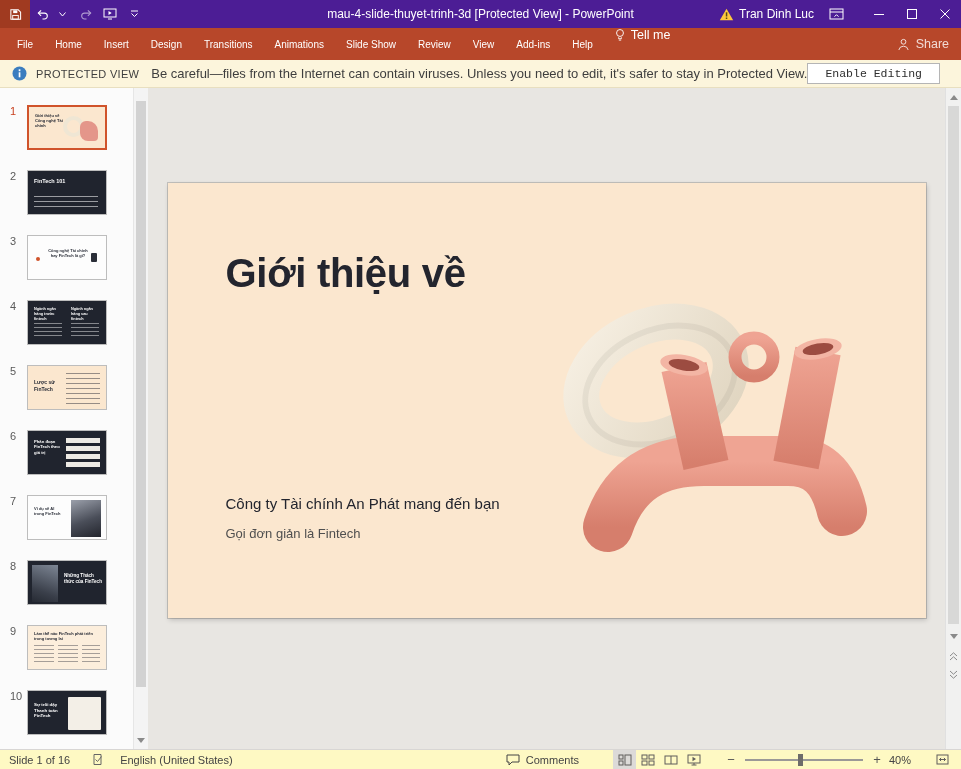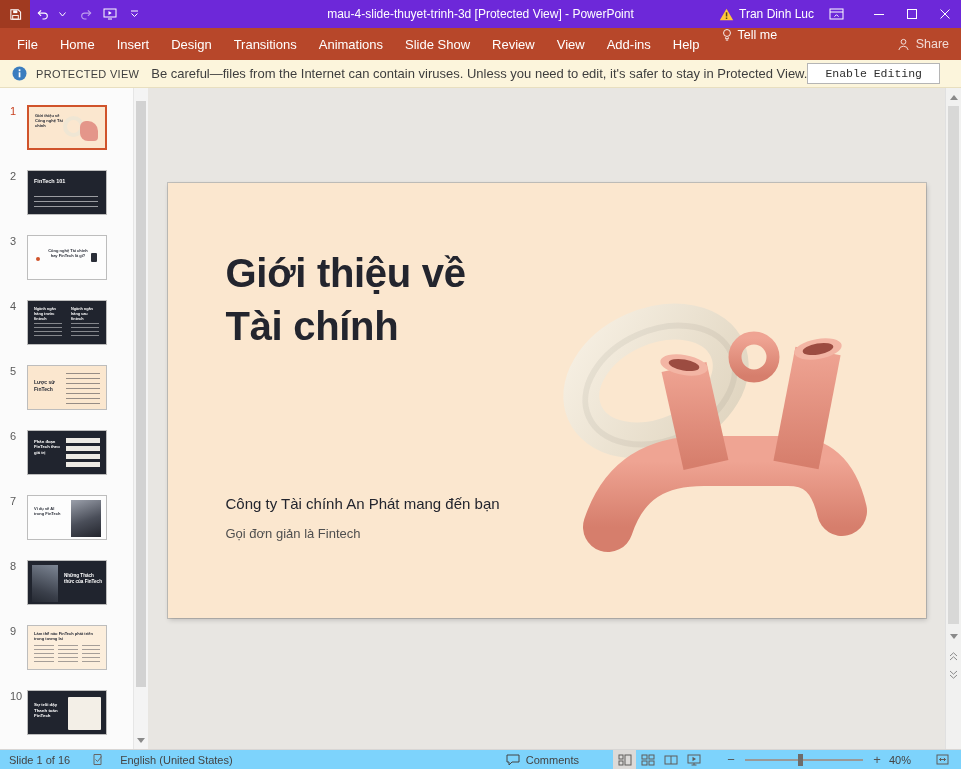--- a/index.html
+++ b/index.html
@@ -1,35 +1,35 @@
 <!DOCTYPE html>
 <html><head>
 <meta charset="utf-8">
 <style>
 *{box-sizing:border-box;margin:0;padding:0}
 html,body{width:961px;height:769px;overflow:hidden}
 body{font-family:"Liberation Sans",sans-serif;background:#E8E6E2;-webkit-font-smoothing:antialiased}
 .app{width:961px;height:769px;display:flex;flex-direction:column}
 
 
-.titlebar{flex:0 0 28px;background:#6d28d9;display:flex;align-items:center;color:#fff;position:relative}
+.titlebar{flex:0 0 28px;background:#4c1d95;display:flex;align-items:center;color:#fff;position:relative}
 .qat{display:flex;align-items:center;height:100%;z-index:2}
 .app-btn{width:30px;height:28px;background:#A03A20;display:flex;align-items:center;justify-content:center}
 .tb-icon{min-width:24px;height:28px;display:flex;align-items:center;justify-content:center;color:#fff}
 .tb-icon.dim{opacity:.55}
 .tb-caret{font-size:8px;margin-left:-4px;width:10px}
 .tb-title{position:absolute;left:0;right:0;top:0;height:28px;display:flex;align-items:center;justify-content:center;font-size:12px;color:#fff;z-index:1;pointer-events:none}
 .tb-right{margin-left:auto;display:flex;align-items:center;height:100%;z-index:2}
 .tb-user{font-size:12px;margin:0 10px 0 5px;white-space:nowrap}
 .win-btn{width:33px;height:28px;display:flex;align-items:center;justify-content:center}
 .win-btn.close{margin-right:0}
 
 
 .ribbon-tabs{flex:0 0 32px;background:#B7472A;display:flex;align-items:center;color:#fff;padding-left:6px;position:relative}
-.rtab{padding:0 11px;height:100%;display:flex;align-items:center;font-size:13px;white-space:nowrap}
+.rtab{padding:0 11px;height:100%;display:flex;align-items:center;font-size:10px;white-space:nowrap}
 .tellme{display:flex;align-items:flex-start;gap:6px;padding:0 11px;font-size:12.5px;height:100%}
 .share{position:absolute;right:12px;top:0;height:100%;display:flex;align-items:center;gap:6px;color:rgba(255,255,255,.8);font-size:12.5px}
 
 
 .protected-bar{flex:0 0 28px;background:#FCF5DC;border-bottom:1px solid #E8DFC0;display:flex;align-items:center;padding:0 8px;position:relative}
 .pv-icon{display:flex;margin:0 9px 0 4px}
 .pv-label{font-weight:normal;font-size:11px;color:#3E3E3E;letter-spacing:.3px;margin-right:12px;white-space:nowrap}
 .pv-msg{font-size:13px;color:#3E3E3E;white-space:nowrap}
 .pv-btn{margin-left:auto;background:#fff;border:1px solid #B5B5B5;color:#2E2E2E;font-size:11.5px;font-family:Liberation Mono, monospace;padding:3px 17px;white-space:nowrap;cursor:pointer}
 .pv-close{width:26px;height:100%;display:flex;align-items:center;justify-content:center;margin-left:52px}
@@ -98,21 +98,21 @@
 
 .vscroll{flex:0 0 16px;background:#F1F1F0;border-left:1px solid #E0E0E0;position:relative}
 .vs-btn{position:absolute;left:0;width:15px;height:16px;display:flex;align-items:center;justify-content:center}
 .vs-up{top:1px}
 .vs-thumb{position:absolute;top:18px;left:2px;width:11px;height:518px;background:#D8D8D7}
 .vs-down{top:540px}
 .vs-prev{top:560px}
 .vs-next{top:578px}
 
 
-.statusbar{flex:0 0 20px;background:#7dd3fc;border-top:1px solid #D8D6D4;display:flex;align-items:center;font-size:11px;color:#444;padding:0 6px}
+.statusbar{flex:0 0 20px;background:#fef9c3;border-top:1px solid #D8D6D4;display:flex;align-items:center;font-size:11px;color:#444;padding:0 6px}
 .sb-left{display:flex;align-items:center}
 .sb-slideinfo{margin-left:3px;white-space:nowrap}
 .sb-spell{margin-left:22px;display:flex;align-items:center}
 .sb-lang{margin-left:16px;white-space:nowrap}
 .sb-right{margin-left:auto;display:flex;align-items:center}
 .sb-comments{display:flex;align-items:center;gap:6px;margin-right:34px;white-space:nowrap}
 .vbtn{width:23px;height:19px;display:flex;align-items:center;justify-content:center}
 .vbtn.active{background:#DCDAD8}
 .zoom-out,.zoom-in{width:16px;height:19px;display:flex;align-items:center;justify-content:center;font-size:13px;color:#555}
 .zoom-out{margin-left:18px}
@@ -363,21 +363,20 @@
         <svg width="8" height="5" viewBox="0 0 8 5">
             <path d="M0 0 L4 5 L8 0 Z" fill="#8A8A8A"></path>
           </svg>
       </span>
     </div>
 
     <div class="canvas">
       <div class="slide">
         <div class="slide-title">
           <span>Giới thiệu về</span>
-          <span>Tài chính</span>
         </div>
         <div class="slide-subtitle">Công ty Tài chính An Phát mang đến bạn</div>
         <div class="slide-caption">Gọi đơn giản là Fintech</div>
         <svg class="deco" width="350" height="300" viewBox="0 0 350 300">
           <defs>
             <linearGradient id="cream" x1="0" y1="0" x2="1" y2="1">
               <stop offset="0" stop-color="#F6EFE2"></stop>
                 <stop offset="1" stop-color="#E0D5C0"></stop>
             </linearGradient>
             <linearGradient id="pink" x1="0" y1="0" x2="0" y2="1">

